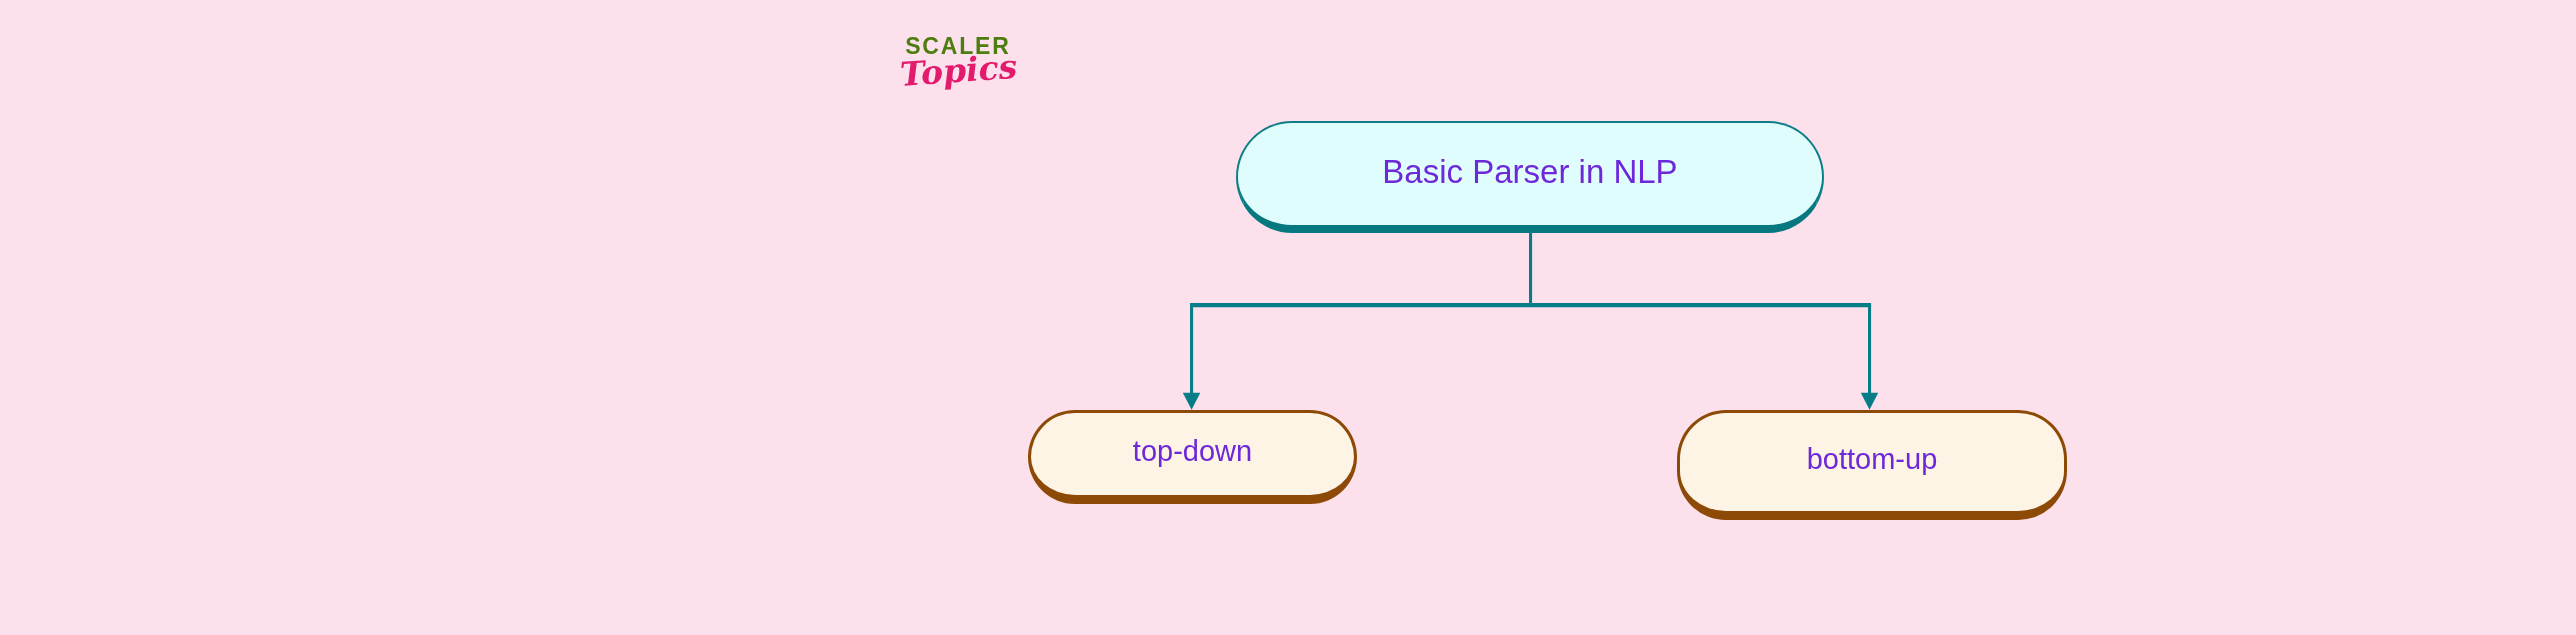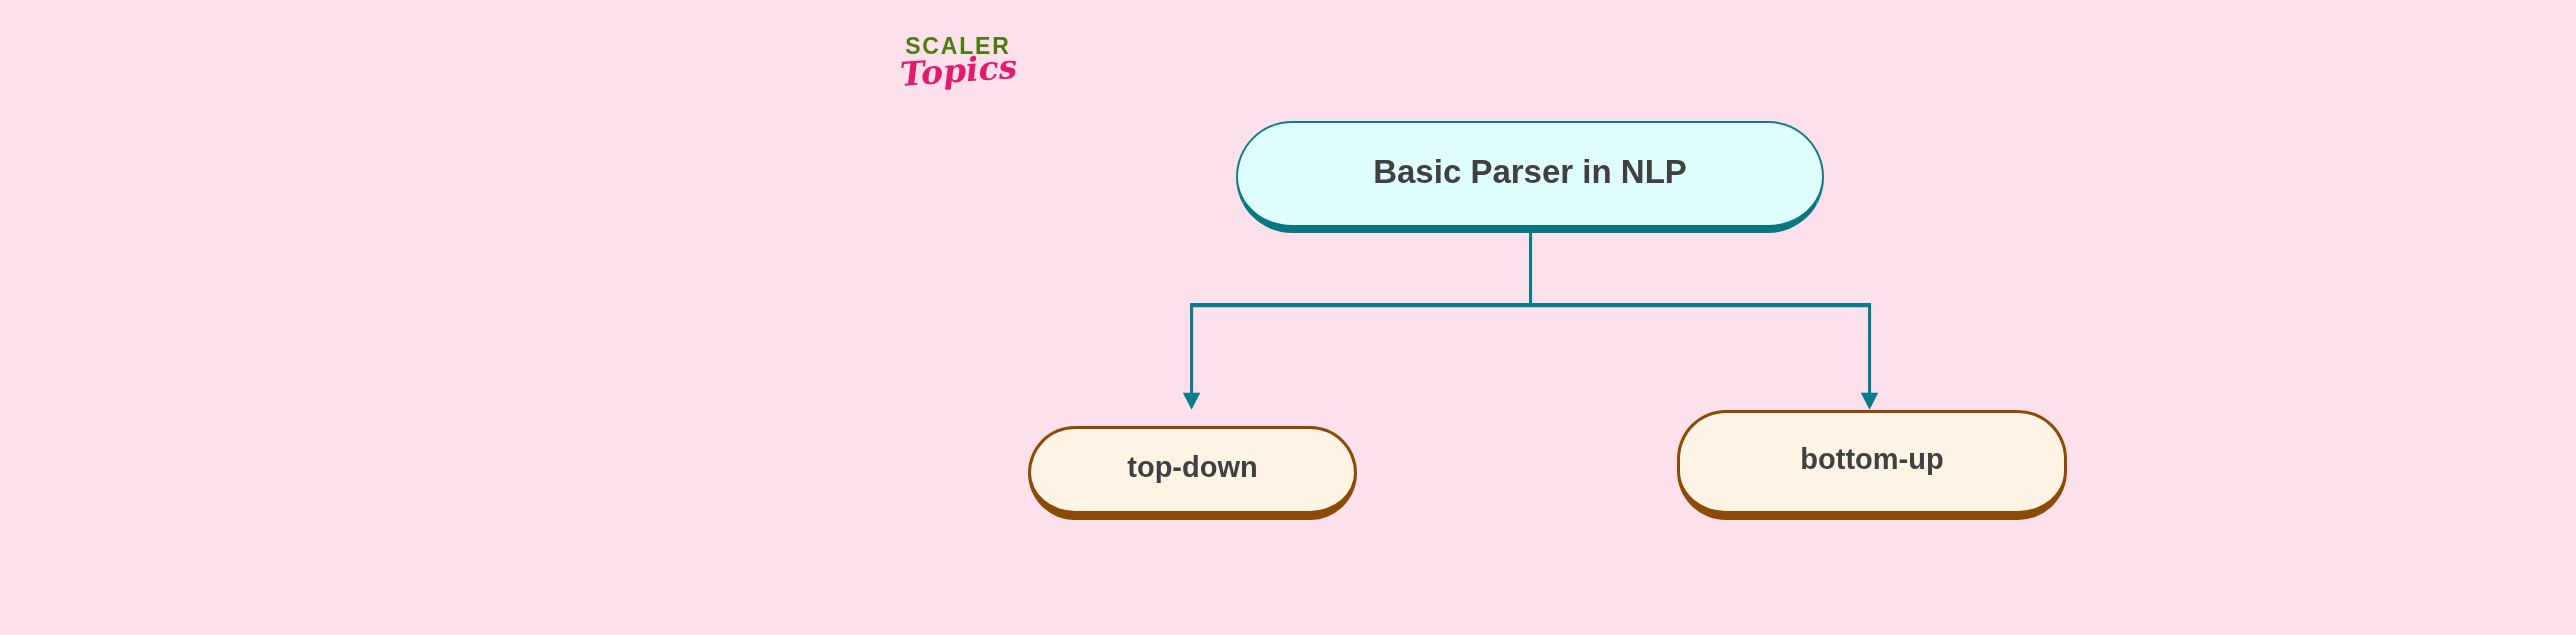--- a/index.html
+++ b/index.html
@@ -58,22 +58,22 @@
   .node {
     position: absolute;
     box-sizing: border-box;
     display: flex;
     align-items: center;
     justify-content: center;
     text-align: center;
   }
   .node-label {
     font-family: "Liberation Sans", sans-serif;
-    font-weight: bold;
-    color: #404040;
+    font-weight: normal;
+    color: #6d28d9;
     line-height: 1;
     white-space: nowrap;
   }
 
   
   #node-root {
     left: 1236px;
     top: 121px;
     width: 588px;
     height: 112px;
@@ -95,21 +95,21 @@
     border-bottom: 9.3px solid #8d4a06;
     border-radius: 49px;
   }
   .node-leaf .node-label {
     font-size: 29px;
     position: relative;
     top: -2.1px;
   }
   #node-topdown {
     left: 1028px;
-    top: 426px;
+    top: 410px;
     width: 329px;
     height: 94px;
   }
   #node-bottomup {
     left: 1677px;
     top: 410px;
     width: 390px;
     height: 110px;
   }
 

